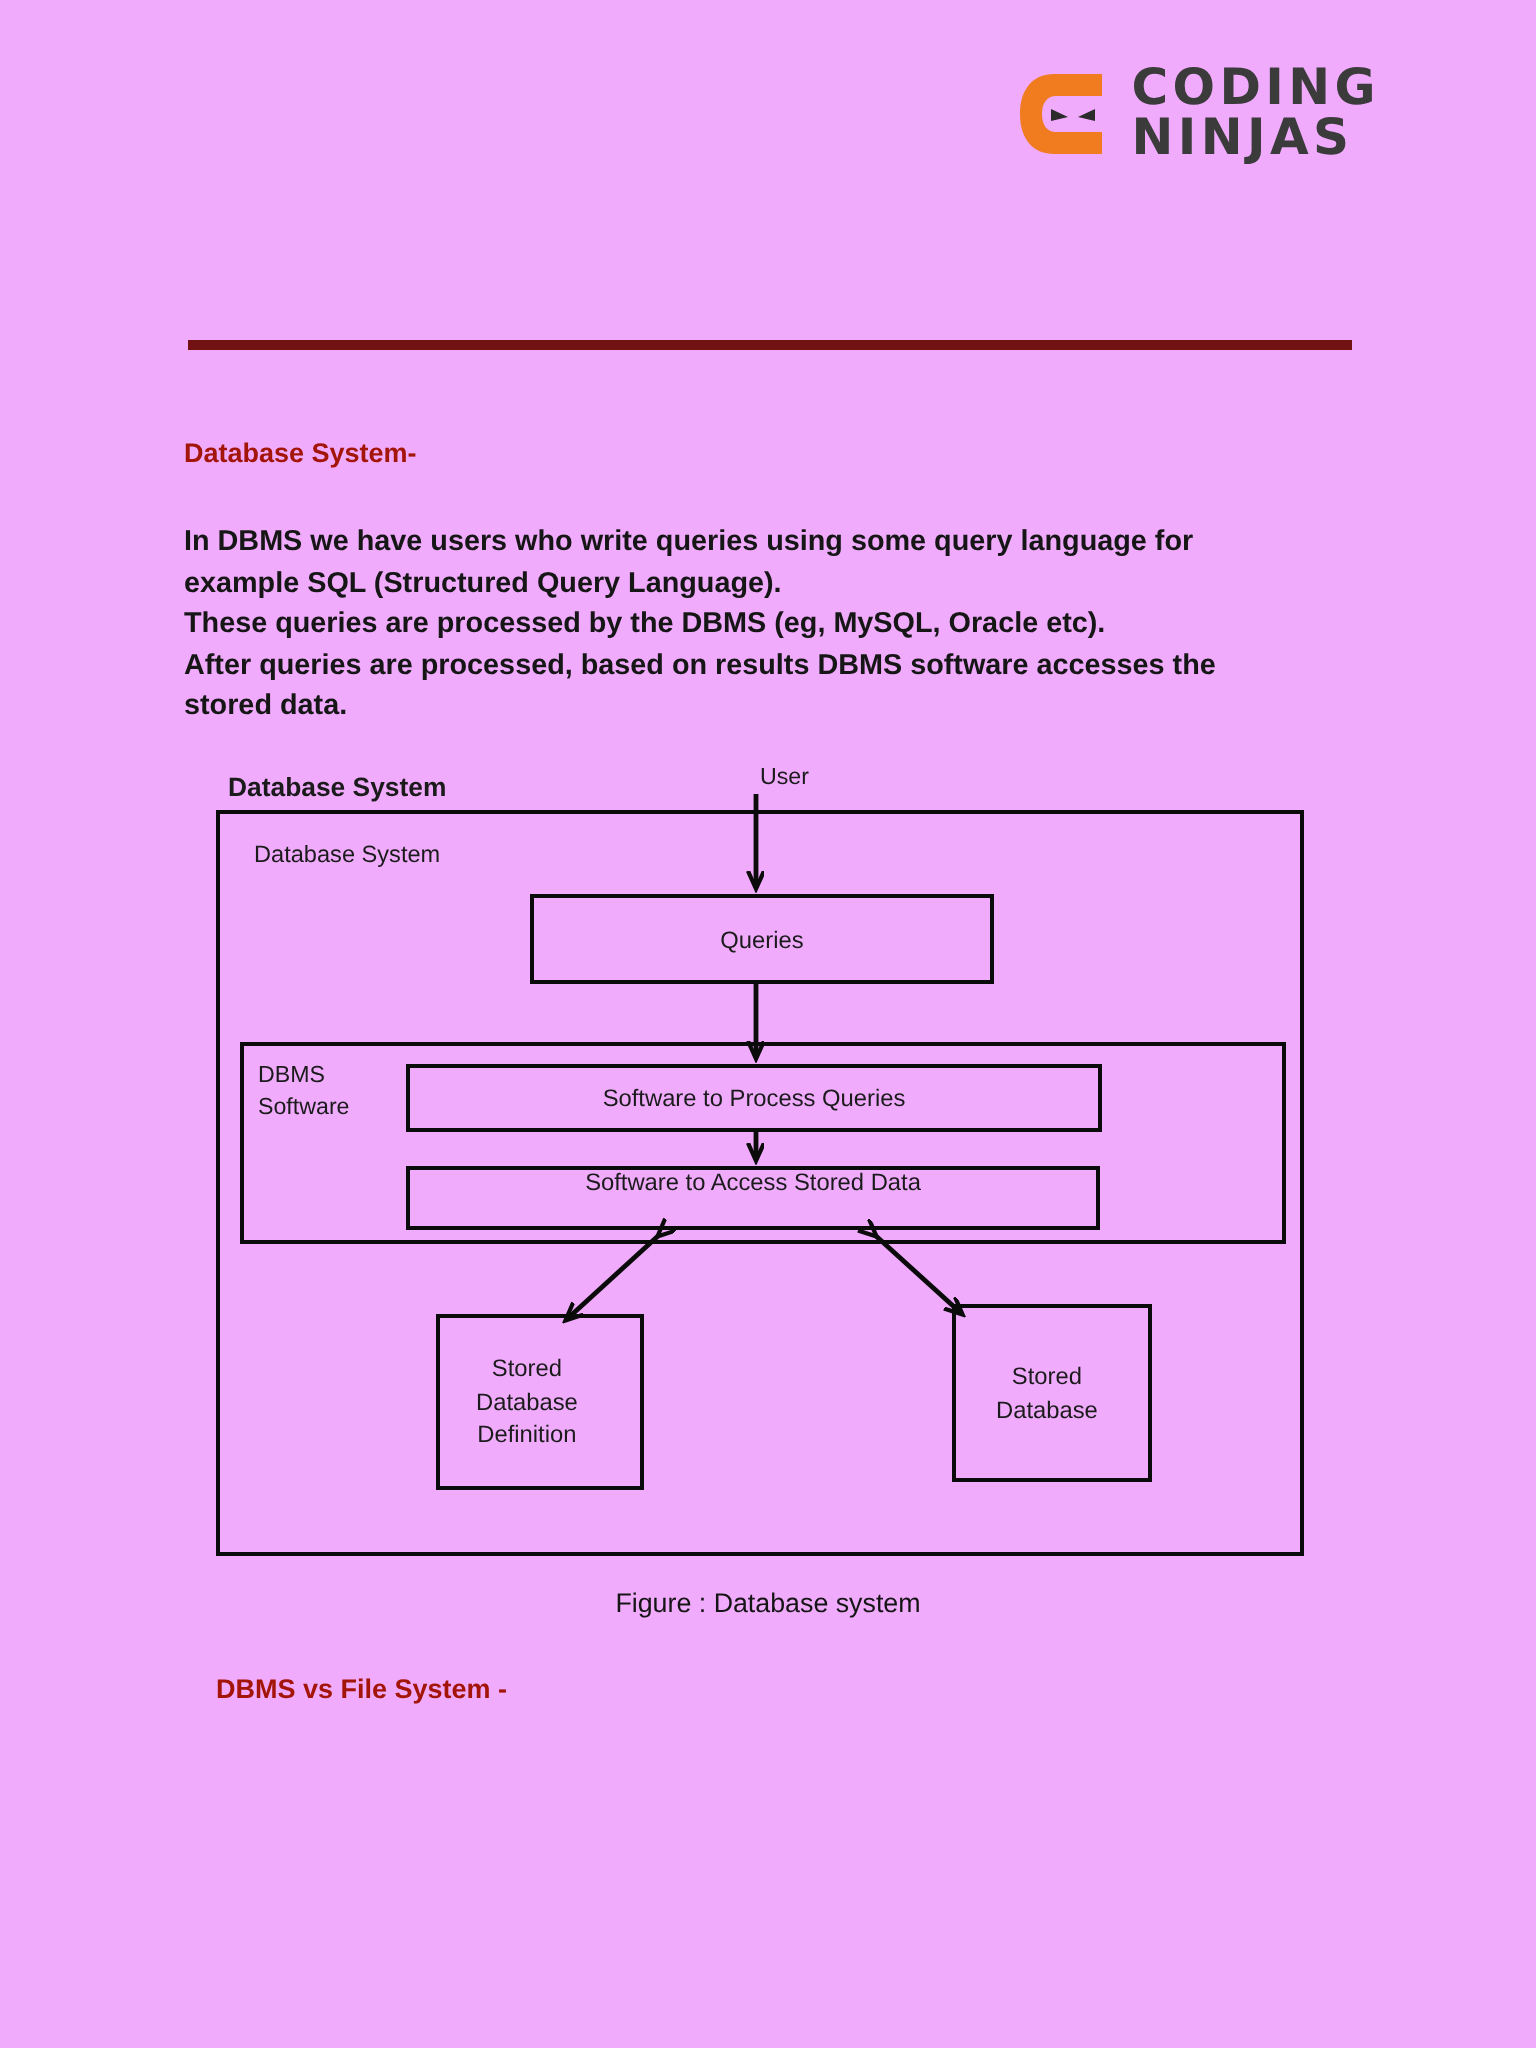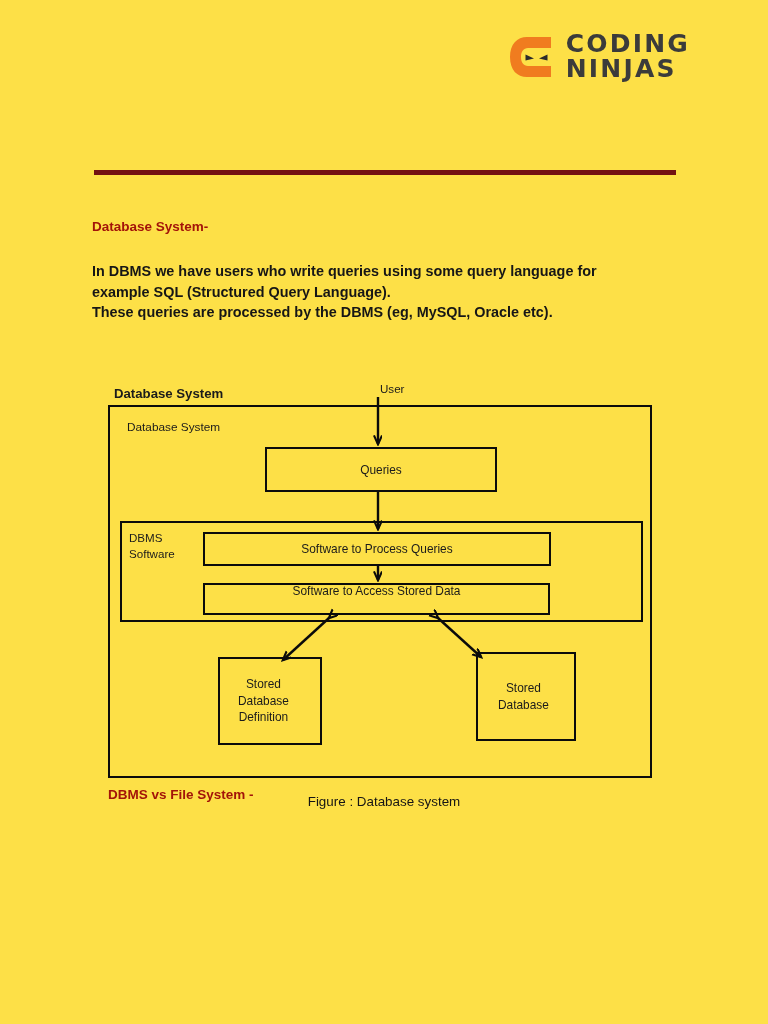--- a/index.html
+++ b/index.html
@@ -13,21 +13,21 @@
     height: 1024px;
     position: relative;
     font-family: "Liberation Sans", sans-serif;
     color: #000000;
     overflow: hidden;
   }
 
   .page {
     position: absolute;
     inset: 0;
-    background: #fde047;
+    background: #f0abfc;
   }
 
   
   .logo-wrap {
     position: absolute;
     top: 32px;
     right: 78px;
     display: flex;
     align-items: center;
     gap: 11px;
@@ -73,21 +73,21 @@
 
   
   .sec-head {
     position: absolute;
     left: 92px;
     font-size: 13.5px;
     font-weight: bold;
     color: #a31409;
   }
   .sec-head.h1 { top: 219px; }
-  .sec-head.h2 { top: 787px; padding-left: 16px; }
+  .sec-head.h2 { top: 837px; padding-left: 16px; }
 
   .body-par {
     position: absolute;
     left: 92px;
     top: 261px;
     width: 560px;
     font-size: 14.4px;
     font-weight: 600;
     line-height: 20.6px;
     color: #161616;
@@ -199,20 +199,21 @@
     </div>
   </div>
 
   <div class="title-rule"></div>
 
   <div class="sec-head h1">Database System-</div>
 
   <div class="body-par">
     <p>In DBMS we have users who write queries using some query language for example SQL (Structured Query Language).</p>
     <p>These queries are processed by the DBMS (eg, MySQL, Oracle etc).</p>
+    <p>After queries are processed, based on results DBMS software accesses the stored data.</p>
   </div>
 
   <div class="diagram-root">
 
     <div class="dg-label lbl-dbsystem-outer">Database System</div>
     <div class="dg-label lbl-user">User</div>
     <div class="dg-label lbl-dbsystem-inner">Database System</div>
     <div class="dg-label lbl-dbms-software">DBMS
 Software</div>
 

